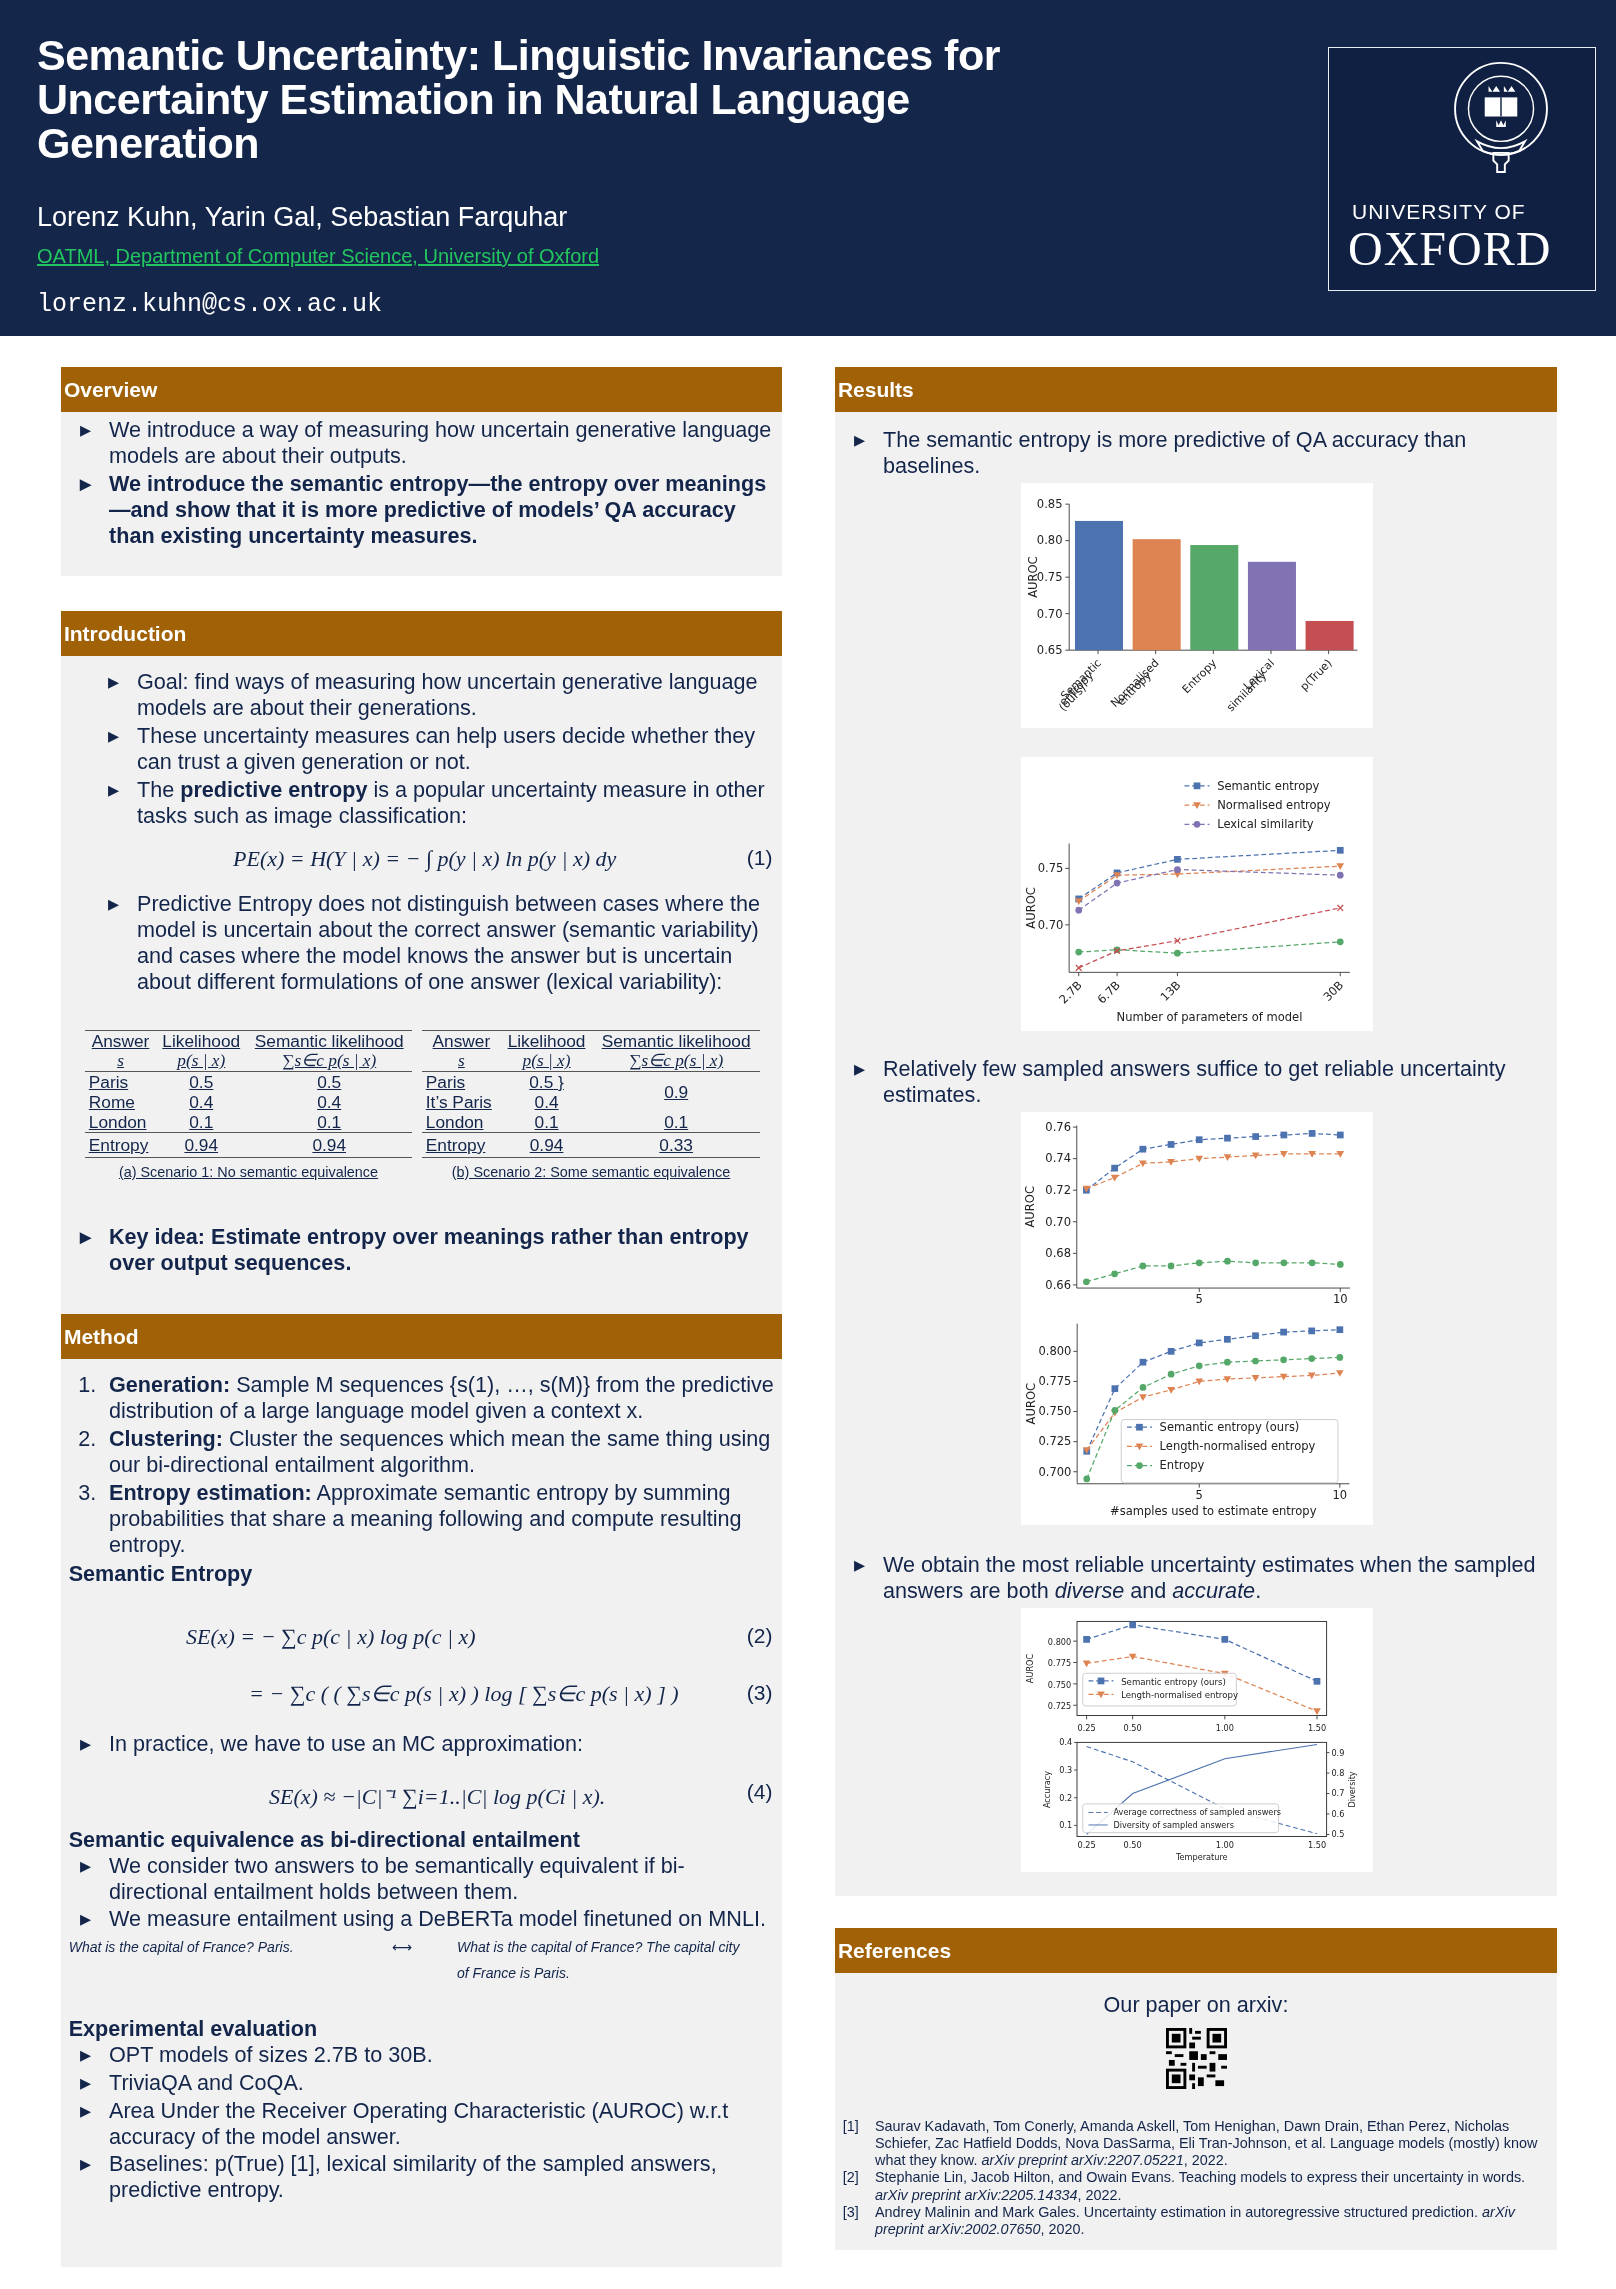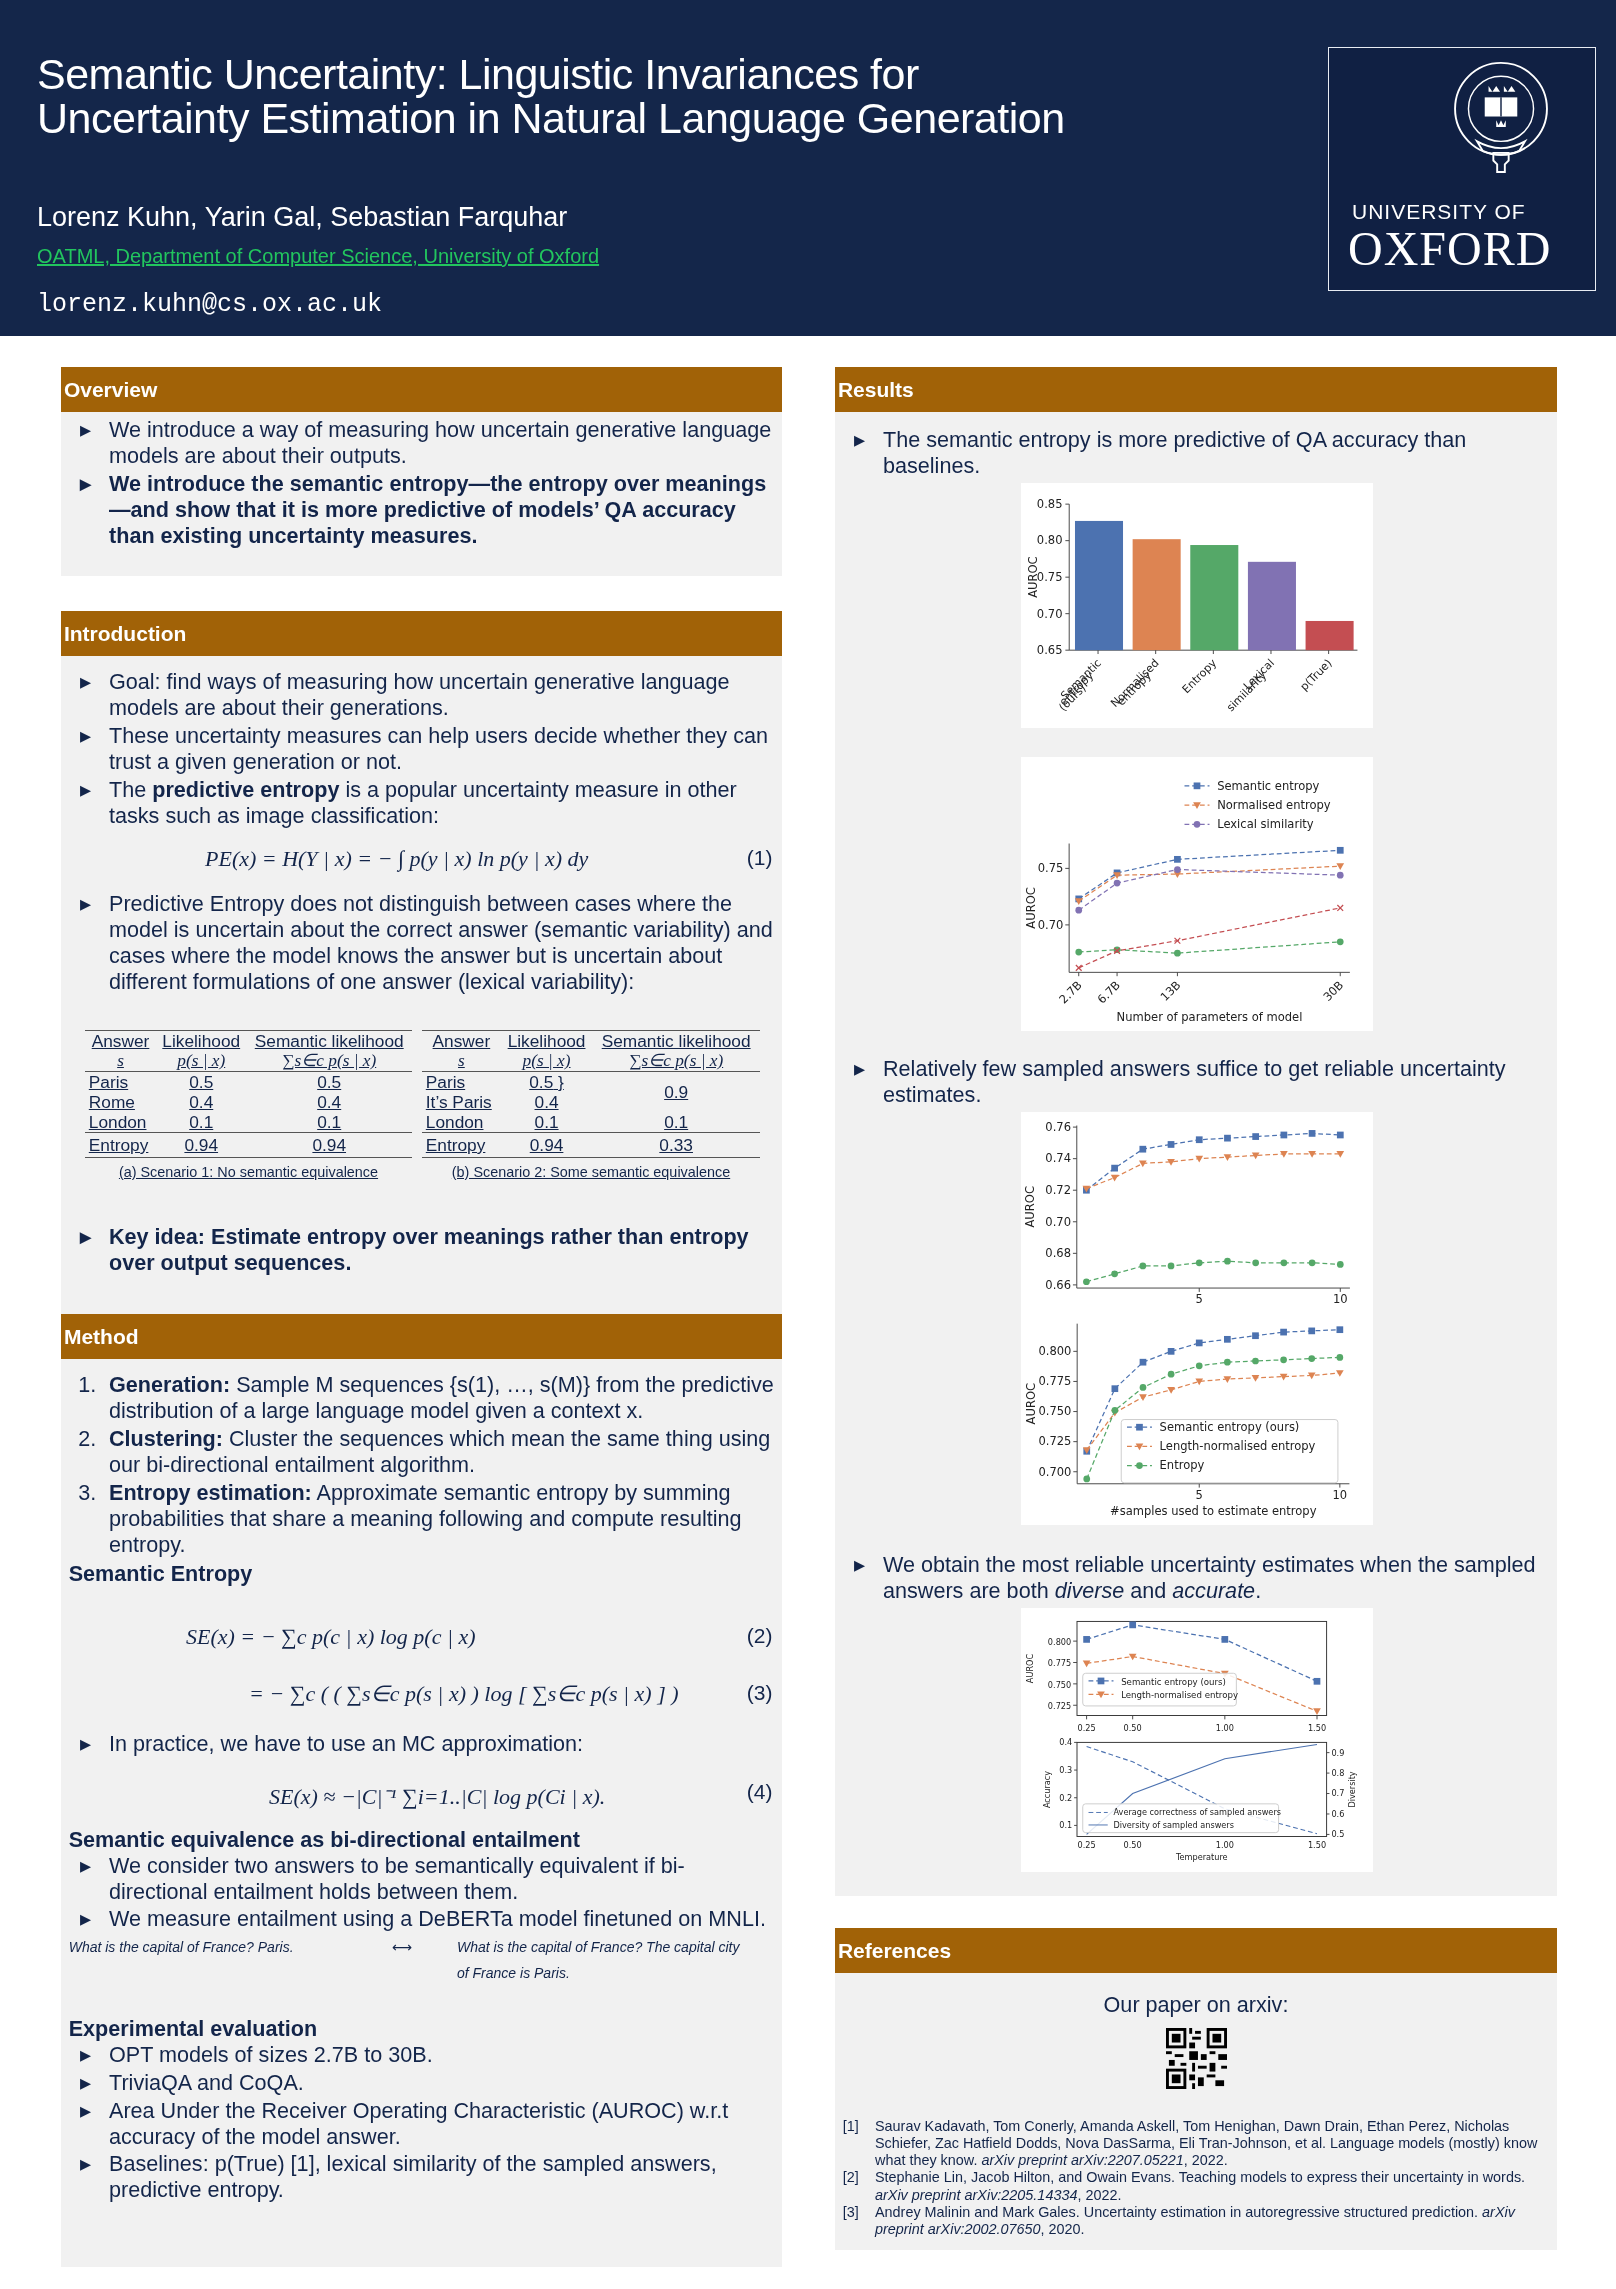--- a/index.html
+++ b/index.html
@@ -1,21 +1,21 @@
 <!DOCTYPE html>
 <html><head>
 <meta charset="utf-8">
 <style>
   * { box-sizing: border-box; margin: 0; padding: 0; }
   html, body { width: 1617px; height: 2289px; background: #ffffff; overflow: hidden; }
   body { font-family: "Liberation Sans", sans-serif; color: #13254a; position: relative; }
 
   
   .header { position: absolute; left: 0; top: 0; width: 1617px; height: 336px; background: #14264a; }
-  .title { position: absolute; left: 37px; top: 52px; width: 1105px; color: #ffffff; font-weight: normal; font-size: 43px; line-height: 44px; letter-spacing: -0.5px; }
+  .title { position: absolute; left: 37px; top: 33px; width: 1105px; color: #ffffff; font-weight: bold; font-size: 43px; line-height: 44px; letter-spacing: -0.5px; }
   .authors { position: absolute; left: 37px; top: 202px; color: #fff; font-size: 27px; }
   .affil { position: absolute; left: 37px; top: 245px; color: #22c55e; font-size: 20px; text-decoration: underline; }
   .email { position: absolute; left: 37px; top: 290px; color: #fff; font-size: 25px; font-family: "Liberation Mono", monospace; }
   .logo-box { position: absolute; left: 1328px; top: 47px; width: 268px; height: 244px; border: 1.9px solid #e8ecf3; background: #102043; }
   .logo-seal { position: absolute; left: 119px; top: 13.4px; width: 106px; height: 134px; }
   .logo-univ { position: absolute; left: 23px; top: 152px; color: #fff; font-size: 21px; letter-spacing: 1px; font-family: "Liberation Sans", sans-serif; }
   .logo-oxf { position: absolute; left: 19px; top: 173px; color: #fff; font-size: 48px; font-family: "Liberation Serif", serif; letter-spacing: 1px; }
 
   
   .panel { position: absolute; background: #f1f1f1; }
@@ -75,21 +75,21 @@
 <div class="panel" style="left:61px; top:367px; width:721px; height:209px;">
   <div class="panel-head">Overview</div>
   <div style="padding-top:58px; position:absolute; top:-7.7px; width:100%;">
     <div class="bul">We introduce a way of measuring how uncertain generative language models are about their outputs.</div>
     <div class="bul bold">We introduce the semantic entropy—the entropy over meanings—and show that it is more predictive of models’ QA accuracy than existing uncertainty measures.</div>
   </div>
 </div>
 
 <div class="panel" style="left:61px; top:611px; width:721px; height:795px;">
   <div class="panel-head">Introduction</div>
-  <div style="margin-top:13.4px;">
+  <div style="margin-top:13.4px;padding-left:28px;">
     <div class="bul">Goal: find ways of measuring how uncertain generative language models are about their generations.</div>
     <div class="bul">These uncertainty measures can help users decide whether they can trust a given generation or not.</div>
     <div class="bul"><span>The </span><span class="bold">predictive entropy</span><span> is a popular uncertainty measure in other tasks such as image classification:</span></div>
     <div class="eq" style="height:60px;">
       <span class="math" style="position:absolute; left:144px; top:15.4px;">PE(x) = H(Y | x) = − ∫ p(y | x) ln p(y | x) dy</span>
       <span class="eqnum" style="top:15.4px;">(1)</span>
     </div>
     <div class="bul">Predictive Entropy does not distinguish between cases where the model is uncertain about the correct answer (semantic variability) and cases where the model knows the answer but is uncertain about different formulations of one answer (lexical variability):</div>
   </div>
 

